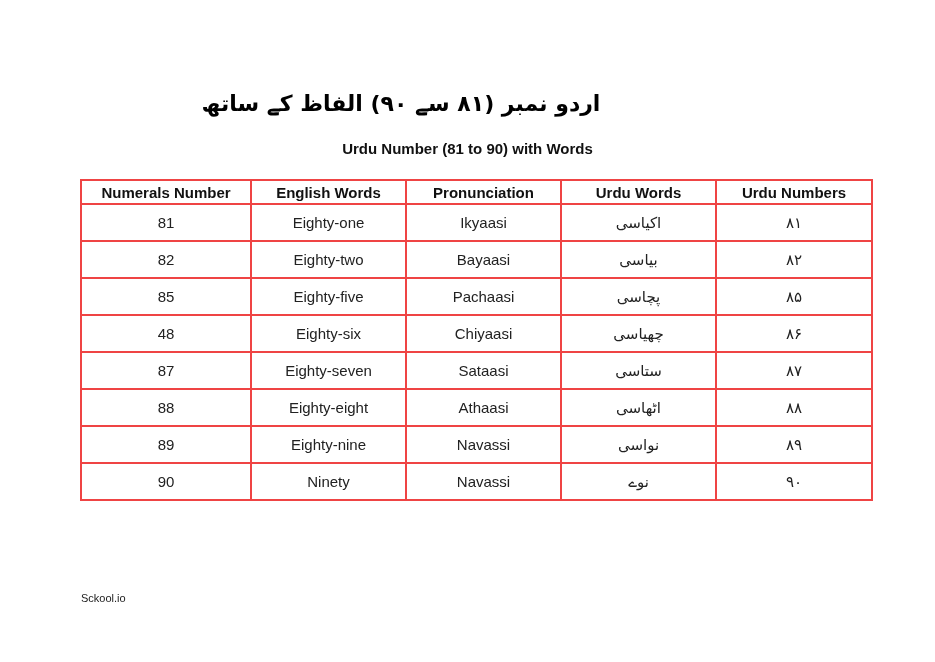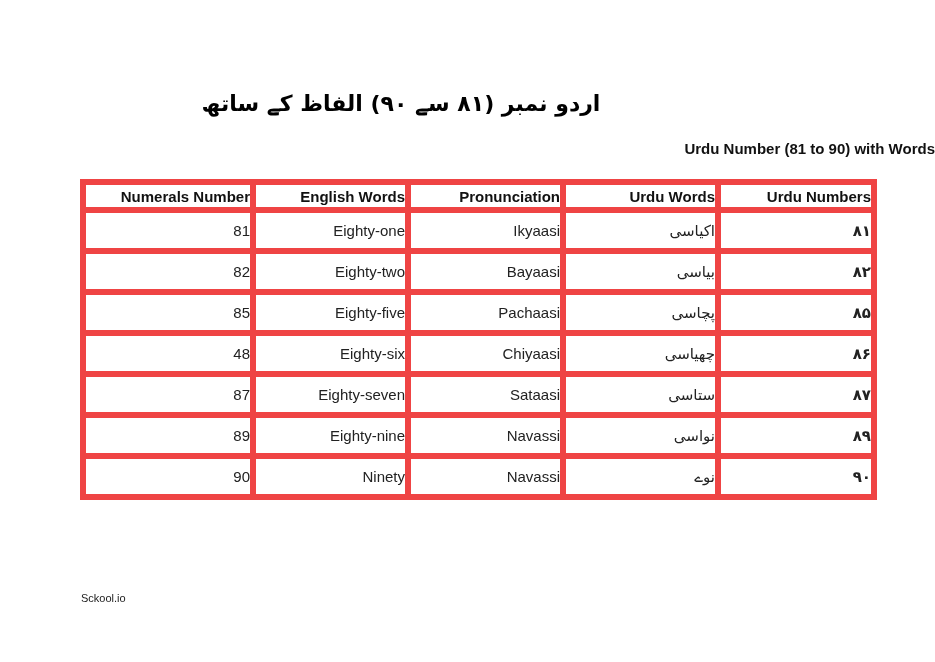--- a/index.html
+++ b/index.html
@@ -26,43 +26,43 @@
       font-weight: bold;
       font-size: 22px;
       line-height: 32px;
       color: #000;
     }
     .eng-title {
       position: absolute;
       left: 0;
       width: 935px;
       top: 139px;
-      text-align: right;
+      text-align: center;
       font-family: "Liberation Sans", sans-serif;
       font-weight: bold;
       font-size: 15px;
       line-height: 20px;
       color: #111;
     }
     table.numbers {
       position: absolute;
       left: 80px;
       top: 179px;
       width: 791px;
       border-collapse: collapse;
       table-layout: fixed;
     }
     table.numbers col.c1 { width: 170px; }
     table.numbers col.c2 { width: 155px; }
     table.numbers col.c3 { width: 155px; }
     table.numbers col.c4 { width: 155px; }
     table.numbers col.c5 { width: 156px; }
     table.numbers th, table.numbers td {
-      border: 6px solid #ef4444;
-      text-align: right;
+      border: 2px solid #ef4444;
+      text-align: center;
       padding: 0;
       white-space: nowrap;
     }
     table.numbers th {
       height: 22px;
       font-weight: bold;
       font-size: 15px;
       color: #111;
     }
     table.numbers td {
@@ -70,21 +70,21 @@
       font-size: 15px;
       color: #222;
     }
     td.urdu-word, td.urdu-num {
       font-family: "DejaVu Sans", sans-serif;
       direction: rtl;
       font-size: 15px;
       color: #111;
     }
     td.urdu-num {
-      font-weight: bold;
+      font-weight: normal;
     }
     .footer {
       position: absolute;
       left: 81px;
       top: 592px;
       font-size: 11px;
       color: #222;
       font-family: "Liberation Sans", sans-serif;
     }
   </style>
@@ -141,20 +141,27 @@
       <td class="urdu-num">۸۶</td>
     </tr>
     <tr>
       <td>87</td>
       <td>Eighty-seven</td>
       <td>Sataasi</td>
       <td class="urdu-word">ستاسی</td>
       <td class="urdu-num">۸۷</td>
     </tr>
     <tr>
+      <td>88</td>
+      <td>Eighty-eight</td>
+      <td>Athaasi</td>
+      <td class="urdu-word">اٹھاسی</td>
+      <td class="urdu-num">۸۸</td>
+    </tr>
+    <tr>
       <td>89</td>
       <td>Eighty-nine</td>
       <td>Navassi</td>
       <td class="urdu-word">نواسی</td>
       <td class="urdu-num">۸۹</td>
     </tr>
     <tr>
       <td>90</td>
       <td>Ninety</td>
       <td>Navassi</td>

